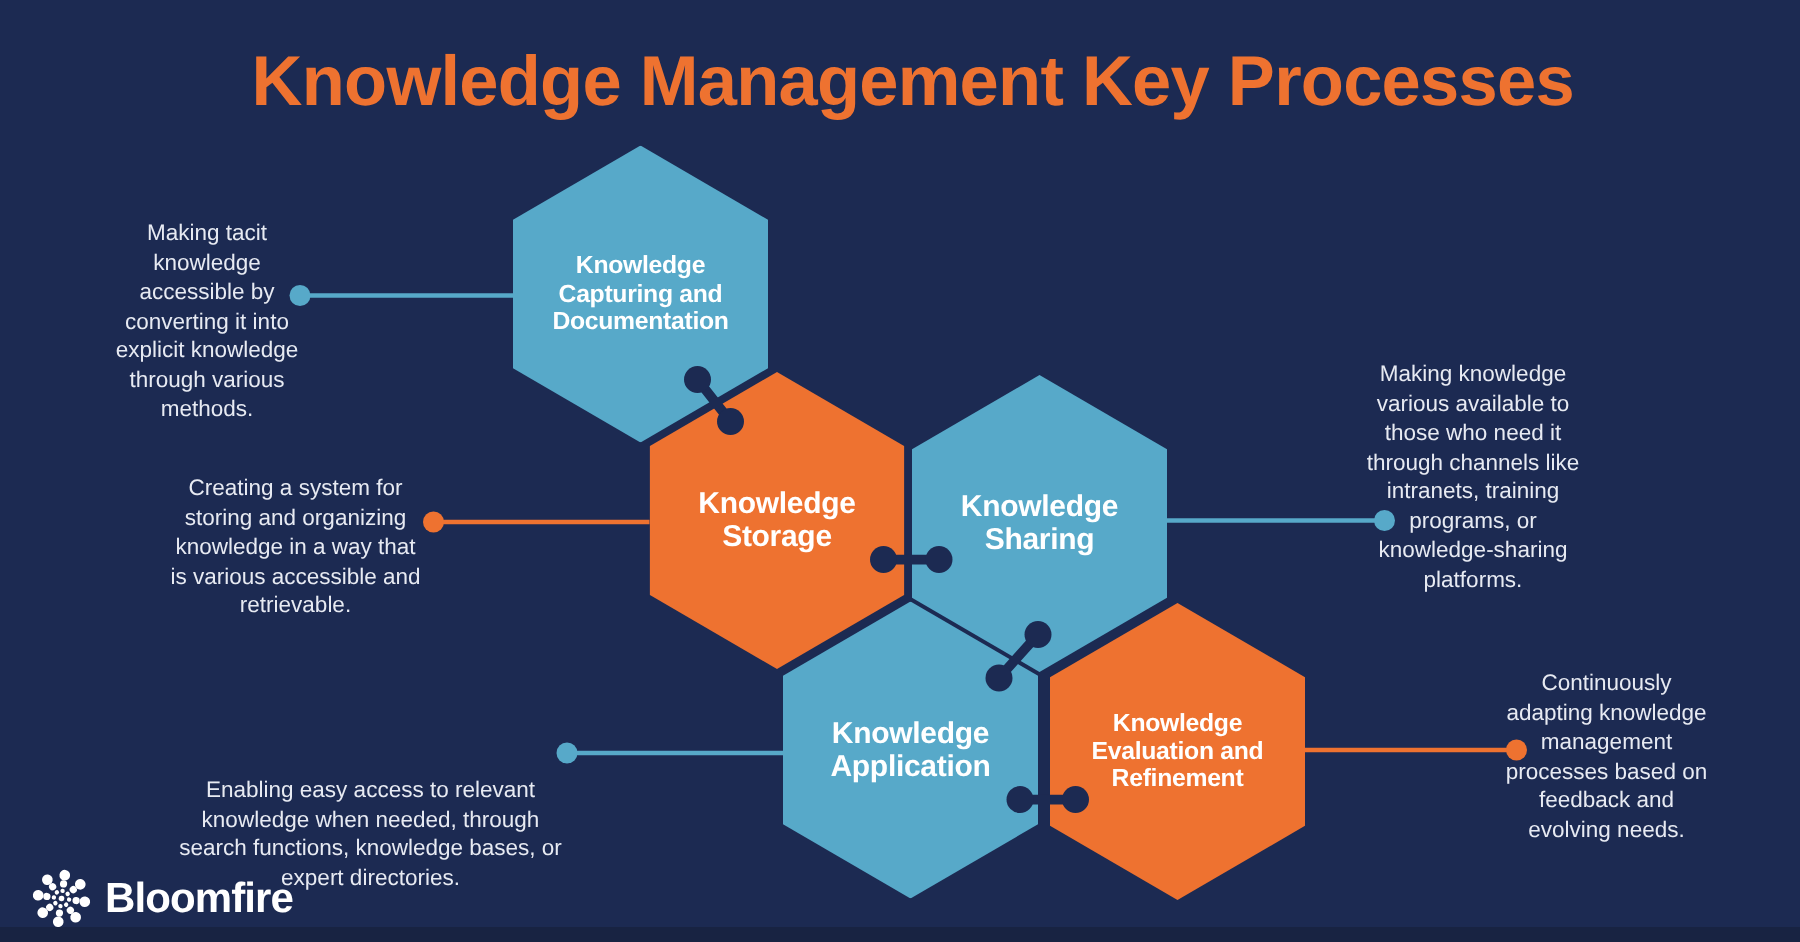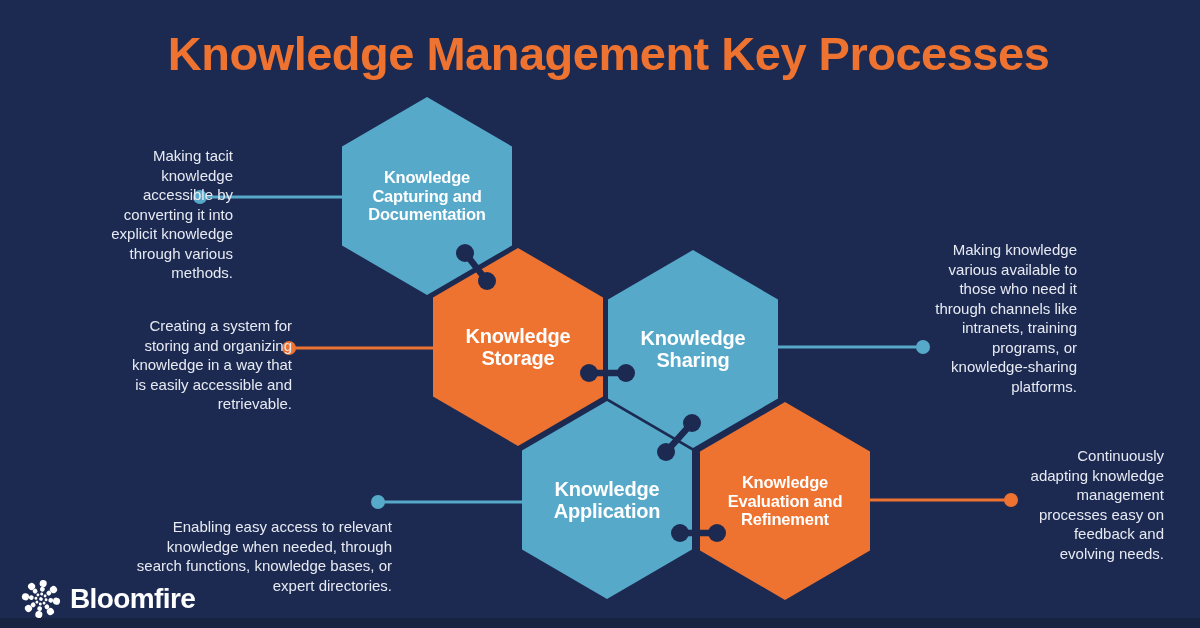--- a/index.html
+++ b/index.html
@@ -41,21 +41,21 @@
   .hex-label.small{font-size:16.5px;}
   .hex-label.big{font-size:20px;}
   
   .overlay{
     position:absolute; left:0; top:0; z-index:2; pointer-events:none;
   }
   
   .note{
     position:absolute; z-index:3;
     color:var(--text_light,#E7EAF2);
-    font-size:15px; line-height:19.5px; text-align:right;
+    font-size:15px; line-height:19.5px; text-align:center;
     white-space:pre-line;
   }
   .note1{left:43px;  top:146px; width:190px;}
   .note2{left:102px; top:316px; width:190px;}
   .note3{left:887px; top:240px; width:190px;}
   .note4{left:102px; top:517px; width:290px;}
   .note5{left:978px; top:446px; width:186px;}
   
   .brand{
     position:absolute; left:20px; top:576px; z-index:3;
@@ -146,38 +146,38 @@
 <div class="note note1">Making tacit
 knowledge
 accessible by
 converting it into
 explicit knowledge
 through various
 methods.</div>
 <div class="note note2">Creating a system for
 storing and organizing
 knowledge in a way that
-is easily accessible and
+is various accessible and
 retrievable.</div>
 <div class="note note3">Making knowledge
 various available to
 those who need it
 through channels like
 intranets, training
 programs, or
 knowledge-sharing
 platforms.</div>
 <div class="note note4">Enabling easy access to relevant
 knowledge when needed, through
 search functions, knowledge bases, or
 expert directories.</div>
 <div class="note note5">Continuously
 adapting knowledge
 management
-processes easy on
+processes based on
 feedback and
 evolving needs.</div>
 
 <div class="brand">
   <svg class="brand-mark" viewBox="-20 -22 40 44" fill="#FFFFFF">
     <g transform="rotate(8)">
       <g transform="rotate(0)">
           <circle cx="0" cy="-15" r="3.4"></circle>
           <circle cx="0" cy="-9.4" r="2.3"></circle>
           <circle cx="0" cy="-4.9" r="1.4"></circle>

